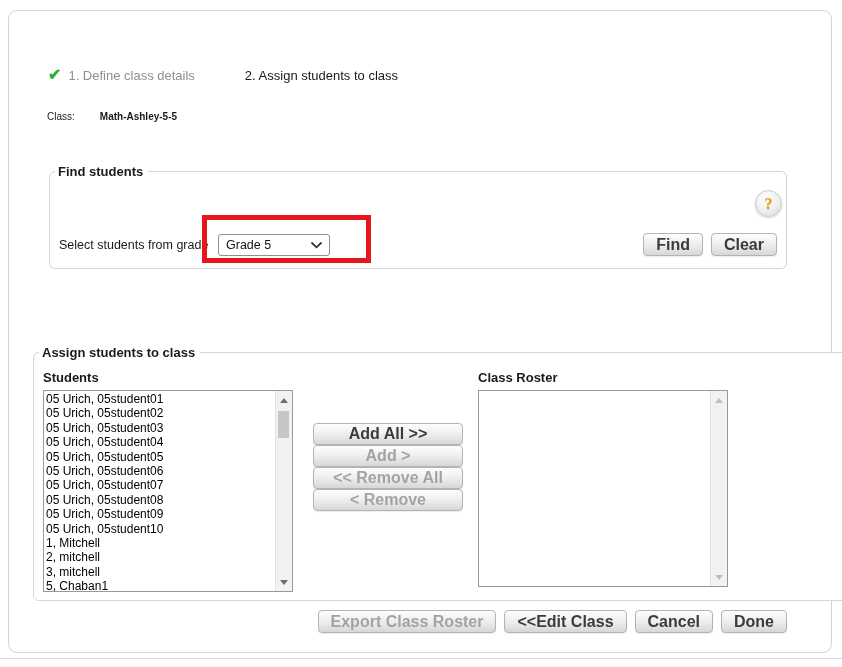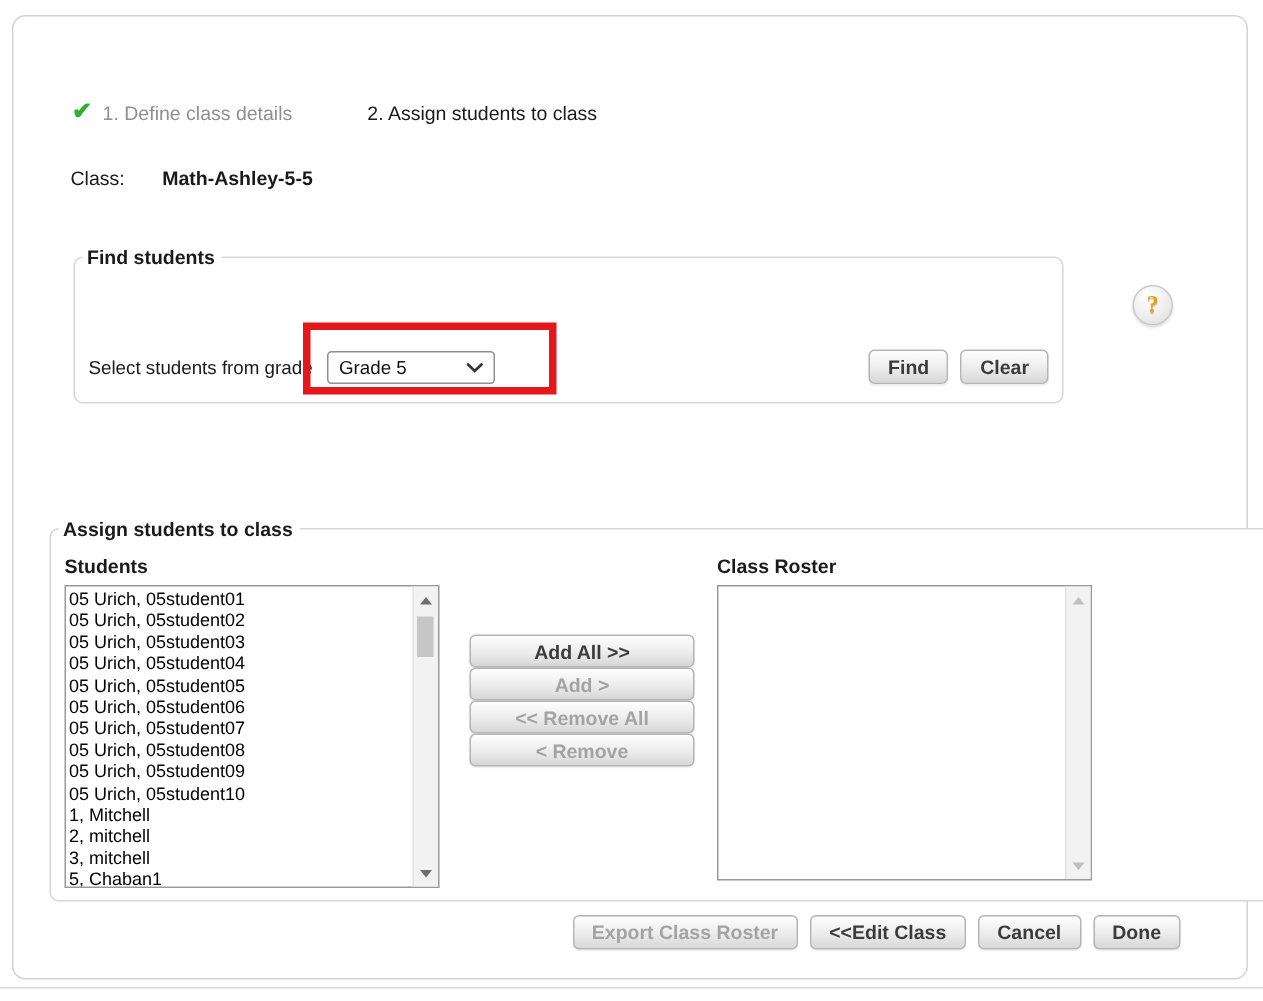--- a/index.html
+++ b/index.html
@@ -9,28 +9,28 @@
          border:1px solid #d3d3d3;border-radius:9px;background:#fff;box-sizing:border-box;}
   .bottom-rule{position:absolute;left:0;top:658px;width:842px;height:1px;background:#d9d9d9;}
 
   
   .steps{position:absolute;left:39px;top:56px;display:flex;align-items:center;font-size:13px;}
   .check{color:var(--check-green,#2fae2f);font-size:16px;font-weight:bold;margin-right:7px;line-height:1;}
   .step1{color:#8f8f8f;}
   .step2{color:#1a1a1a;margin-left:50px;}
 
   
-  .class-row{position:absolute;left:38px;top:100px;font-size:13px;display:flex;}
+  .class-row{position:absolute;left:38px;top:100px;font-size:10px;display:flex;}
   .class-val{margin-left:25px;font-weight:bold;}
 
   
   .fs{position:absolute;border:1px solid #d6d6d6;border-radius:6px;background:#fff;box-sizing:border-box;}
   .fs-legend{position:absolute;top:-8px;left:5px;background:#fff;padding:0 5px 0 3px;
              font-weight:bold;font-size:13px;color:#1a1a1a;white-space:nowrap;}
-  .fs-find{left:40px;top:160px;width:660px;height:98px;}
+  .fs-find{left:40px;top:160px;width:738px;height:98px;}
   .fs-assign{left:24px;top:341px;width:838px;height:249px;}
 
   
   .help-btn{position:absolute;left:705px;top:18px;width:27px;height:27px;border-radius:50%;
             background:radial-gradient(circle at 40% 30%, #ffffff 0%, #ececec 60%, #d7d7d7 100%);
             border:1px solid #c9c9c9;box-shadow:0 1px 2px rgba(0,0,0,.18);box-sizing:border-box;
             display:flex;align-items:center;justify-content:center;cursor:pointer;
             color:var(--help-gold,#e2a413);font-weight:bold;font-size:16px;
             font-family:"Liberation Serif",serif;text-shadow:0 1px 0 rgba(120,80,0,.3);}
 
@@ -42,21 +42,21 @@
   .select-box .chev{margin-left:auto;display:flex;}
 
   
   .red-rect{position:absolute;left:202px;top:215px;width:169px;height:48px;box-sizing:border-box;
             border:5px solid var(--accent-red,#e3171c);z-index:9;pointer-events:none;}
 
   
   .btn{display:inline-flex;align-items:center;justify-content:center;box-sizing:border-box;
        background:linear-gradient(to bottom,#fefefe 0%,#ececec 55%,#d7d7d7 100%);
        border:1px solid #b4b4b4;border-radius:4px;font-family:"Liberation Sans",sans-serif;
-       font-weight:bold;font-size:13px;color:#3b3b3b;height:23px;padding:0 12px;cursor:pointer;
+       font-weight:bold;font-size:16px;color:#3b3b3b;height:23px;padding:0 12px;cursor:pointer;
        box-shadow:0 1px 1px rgba(0,0,0,.07);white-space:nowrap;}
   .btn.disabled{color:#a3a3a3;}
   .findclear{position:absolute;top:61px;right:9px;display:flex;gap:8px;}
 
   
   .students-label{position:absolute;left:9px;top:17px;font-weight:bold;font-size:13px;}
   .roster-label{position:absolute;left:444px;top:17px;font-weight:bold;font-size:13px;}
   .listbox{position:absolute;box-sizing:border-box;width:250px;background:#fff;border:1px solid #999;}
   .lb-students{left:9px;top:37px;height:202px;}
   .lb-roster{left:444px;top:37px;height:197px;}

